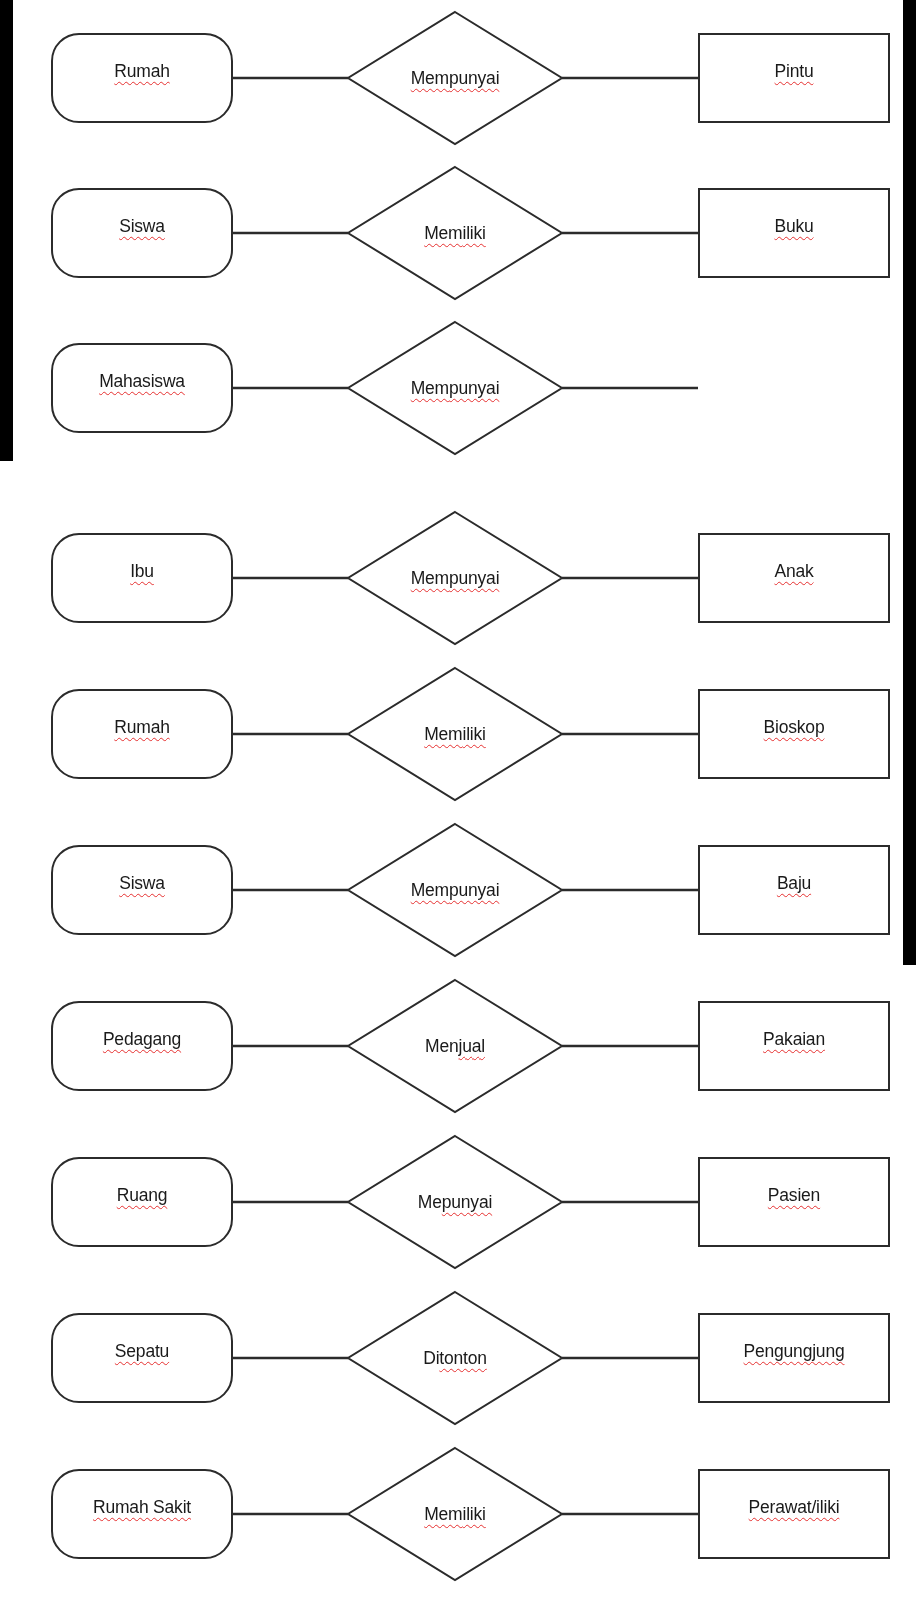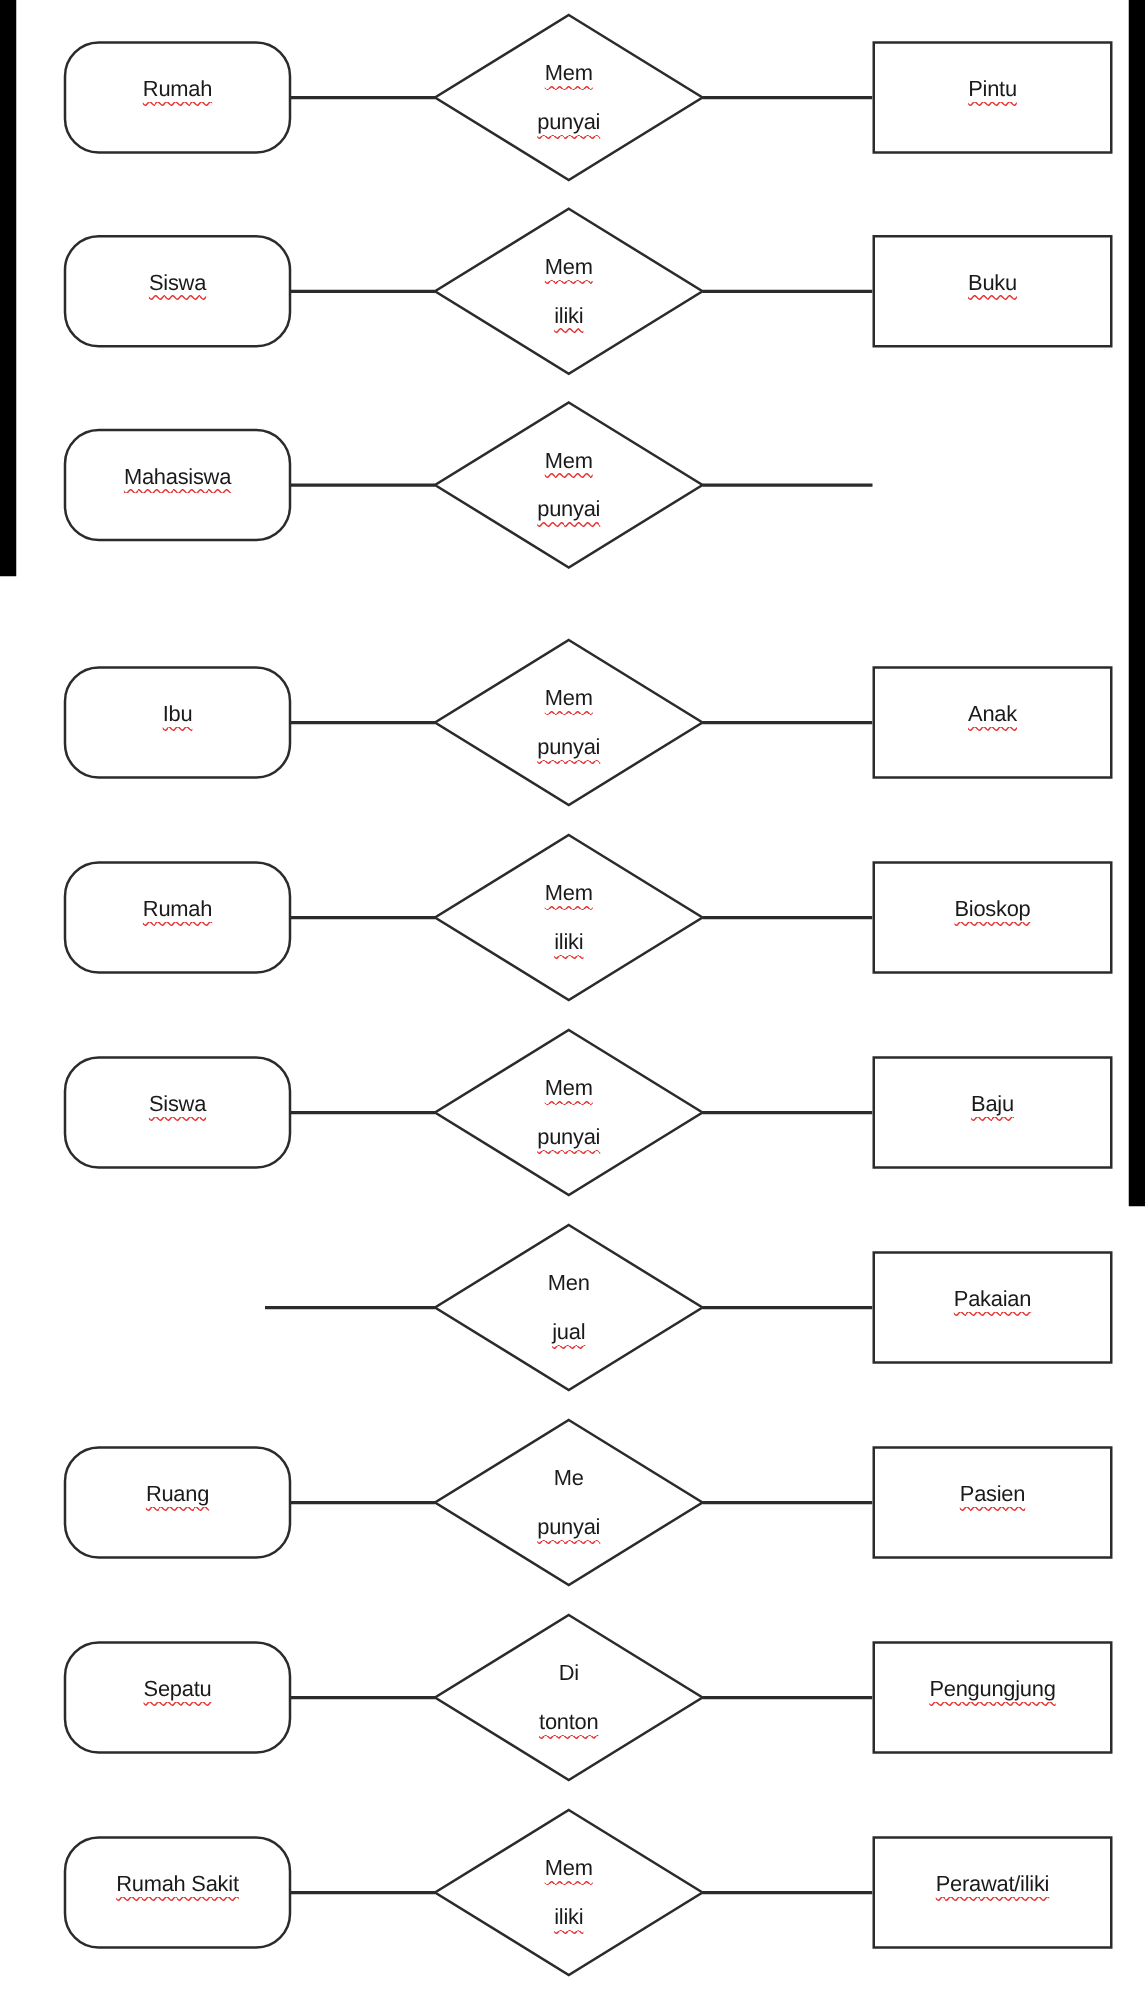--- a/index.html
+++ b/index.html
@@ -29,21 +29,21 @@
     border: 2px solid #2b2b2b;
     background: #ffffff;
     display: flex; align-items: center; justify-content: center;
   }
   .entity.left  { left: 51px;  width: 182px; border-radius: 28px; }
   .entity.right { left: 698px; width: 192px; }
   .entity .lbl  { transform: translateY(-7px); }
 
   .rel-label {
     position: absolute; left: 348px; top: 0; width: 214px; height: 136px;
-    display: flex; flex-direction: column; align-items: center; justify-content: center;
+    display: flex; flex-direction: row; align-items: center; justify-content: center;
     text-align: center;
   }
   .rel-label .lbl { line-height: 39px; }
 
   .lbl {
     font-size: 17.5px;
     letter-spacing: -0.2px;
     white-space: nowrap;
   }
   .squiggle {
@@ -165,20 +165,23 @@
     <span class="lbl squiggle">Baju</span>
   </div>
 </div>
 
 <div class="row" style="top:978px">
   <svg class="wires" width="916" height="136" viewBox="0 0 916 136">
     <line x1="212" y1="68" x2="348" y2="68"></line>
       <line x1="562" y1="68" x2="698" y2="68"></line>
     <polygon points="455,2 562,68 455,134 348,68"></polygon>
   </svg>
+  <div class="entity left">
+    <span class="lbl squiggle">Pedagang</span>
+  </div>
   <div class="rel-label">
     <span class="lbl">Men</span>
     <span class="lbl squiggle">jual</span>
   </div>
   <div class="entity right">
     <span class="lbl squiggle">Pakaian</span>
   </div>
 </div>
 
 <div class="row" style="top:1134px">

